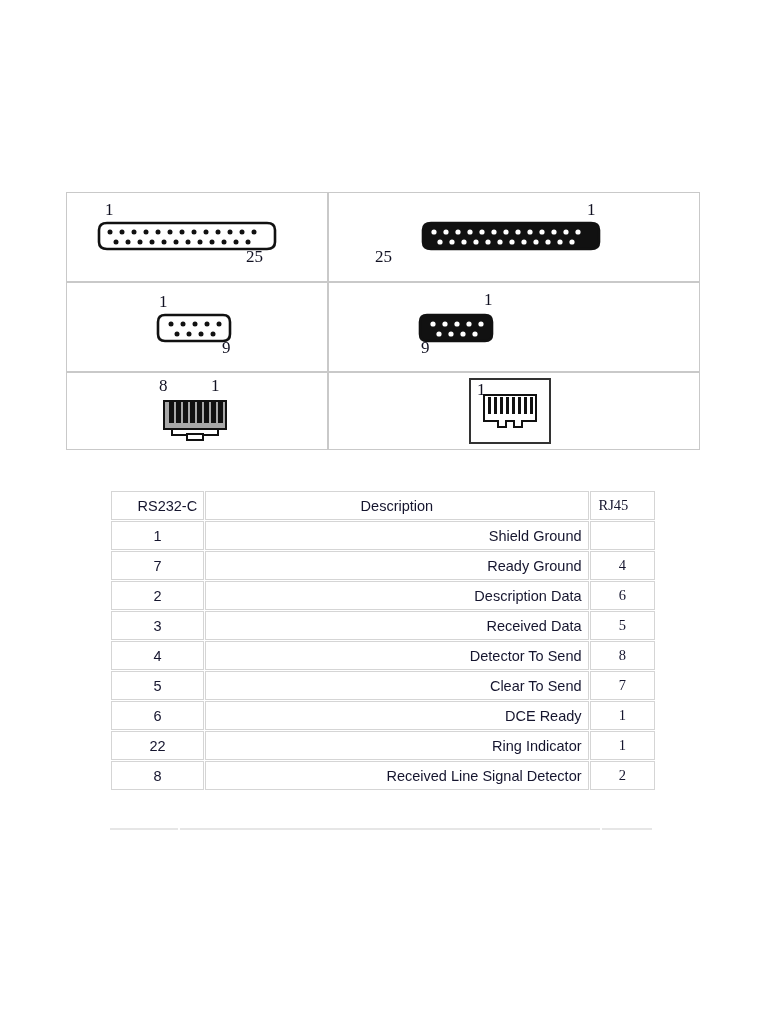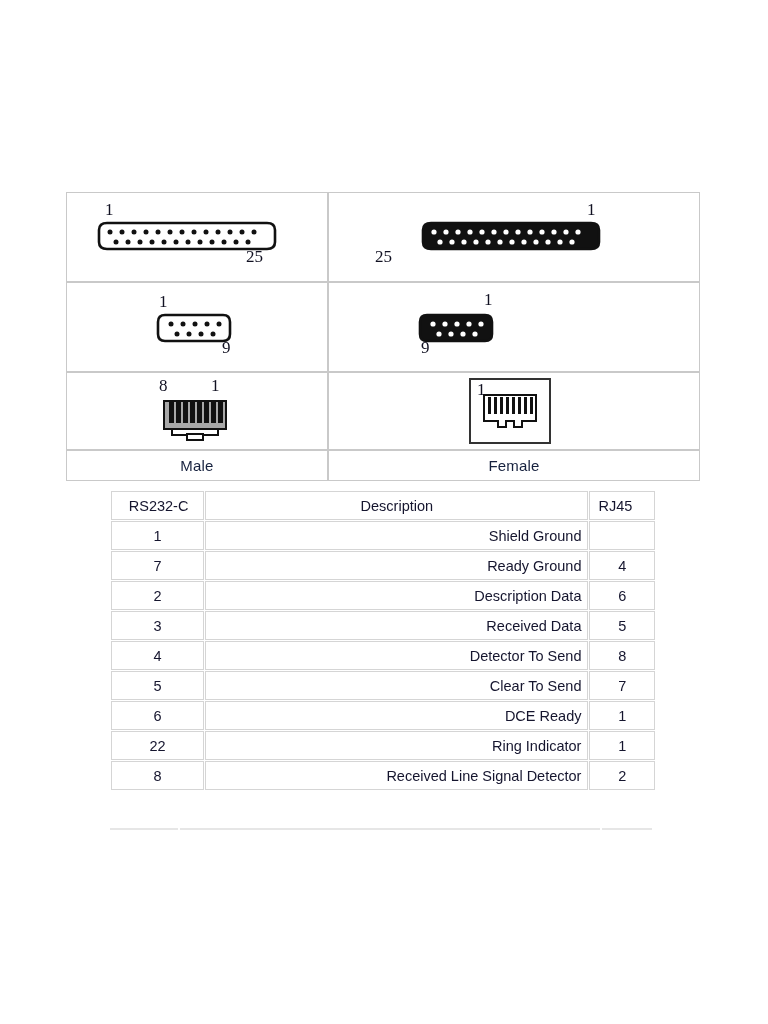--- a/index.html
+++ b/index.html
@@ -81,29 +81,30 @@
     height: 27px;
     padding: 0 6px;
   }
   #pinout-table th {
     text-align: center;
   }
   th.col-rs232, td.col-rs232 {
     width: 78px;
     text-align: center;
   }
-  #pinout-table th.col-rs232 { text-align: center; padding-left: 8px; }
+  #pinout-table th.col-rs232 { text-align: right; padding-left: 8px; }
   th.col-desc, td.col-desc {
     width: 378px;
     text-align: right;
     padding-left: 10px;
   }
   th.col-rj45, td.col-rj45 {
     width: 50px;
     text-align: center;
+    font-family: Liberation Serif, serif;
   }
   #pinout-table th.col-rj45 { text-align: left; padding-left: 8px; }
 
   
   #table-tail {
     position: absolute;
     left: 110px;
     top: 828px;
     width: 546px;
     height: 3px;
@@ -276,24 +277,20 @@
               <rect x="50" y="20" width="3" height="17"></rect>
               <rect x="56" y="20" width="3" height="17"></rect>
               <rect x="62" y="20" width="3" height="17"></rect>
             </g>
           </svg>
           <span class="pinlabel" style="left:148px; top:8px;">1</span>
         </div>
       </td>
     </tr>
 
-    <tr>
-      <td class="gender-cell">Male</td>
-      <td class="gender-cell">Female</td>
-    </tr>
 
   </tbody>
 </table>
 
 <table id="pinout-table">
   <thead>
     <tr>
       <th class="col-rs232">RS232-C</th>
       <th class="col-desc">Description</th>
       <th class="col-rj45">RJ45</th>

